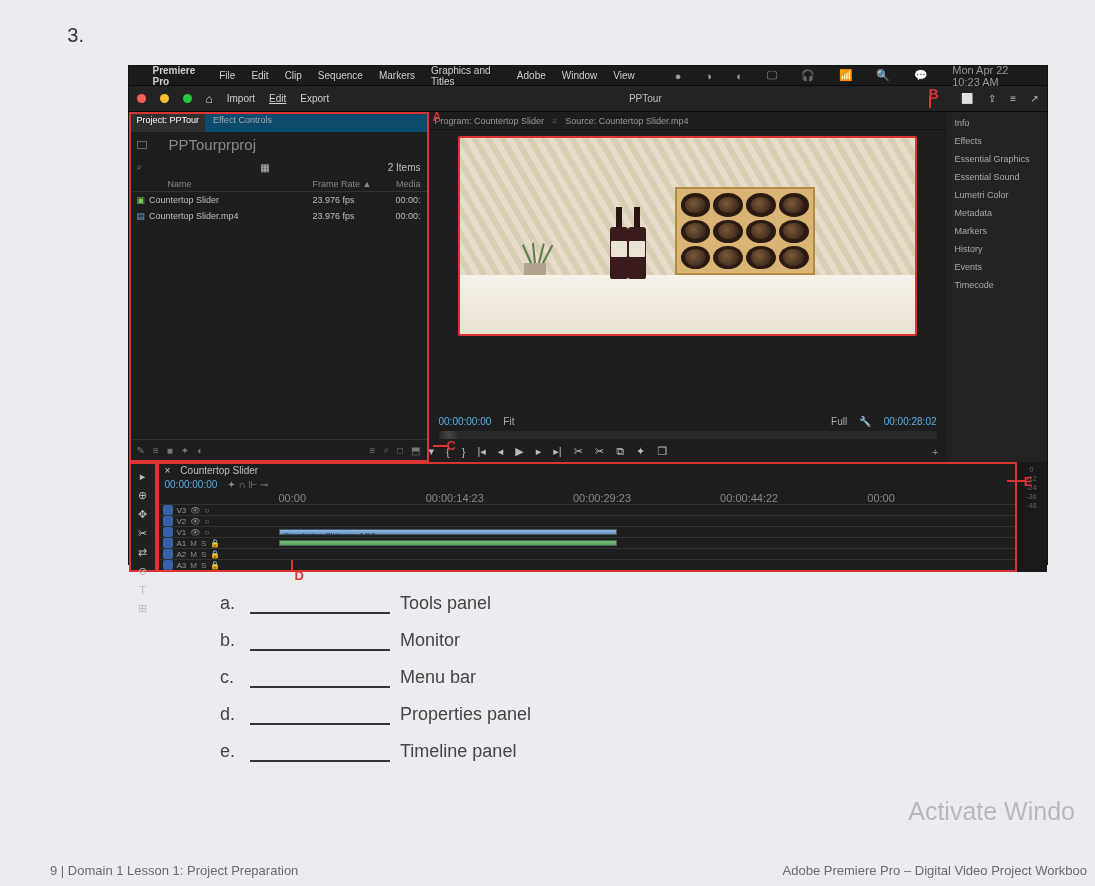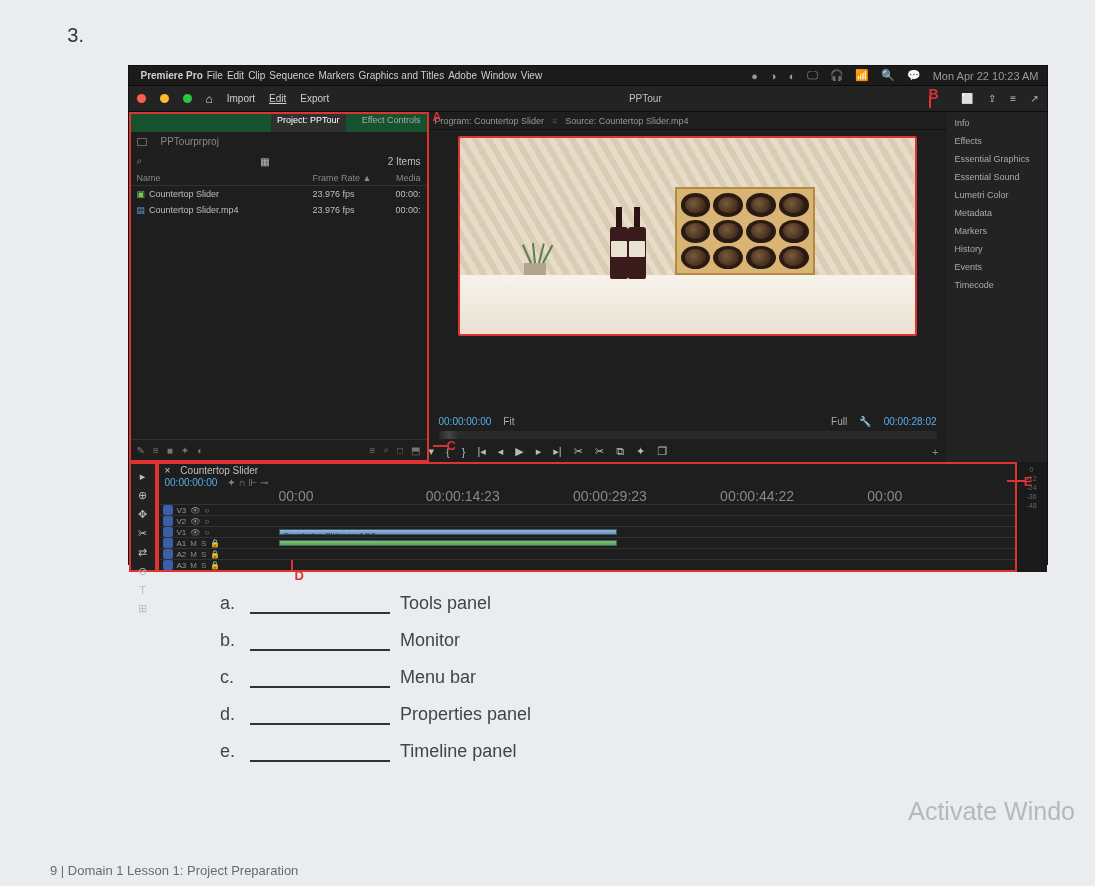--- a/index.html
+++ b/index.html
@@ -26,21 +26,21 @@
     width: 920px;
     height: 500px;
     background: #1b1b1b;
     color: #bfbfbf;
     font-size: 10px;
     position: relative;
     font-family: Arial, sans-serif;
     border: 1px solid #111;
   }
   .menubar {
-    display: flex; align-items: center; gap: 4px;
+    display: flex; align-items: center; gap: 16px;
     height: 20px; padding: 0 8px; background: #1b1b1b;
     border-bottom: 1px solid #0a0a0a;
   }
   .apple { color: #ddd; font-size: 11px; }
   .menubar .mitem { color: #cfcfcf; }
   .menubar .spacer { flex: 1; }
   .menubar .ricon { color: #999; font-size: 11px; margin-left: 8px; }
   .topbar {
     display: flex; align-items: center; gap: 14px; height: 26px;
     padding: 0 8px; background: #232323; border-bottom: 1px solid #0a0a0a;
@@ -49,29 +49,29 @@
   .dot.r{background:#ff5f56;} .dot.y{background:#ffbd2e;} .dot.g{background:#27c93f;}
   .home-ic { color:#ddd; font-size:12px;}
   .topbar a { color:#cfcfcf; }
   .topbar .u { text-decoration: underline; }
   .topbar .spacer { flex:1;}
   .main-row { display: flex; height: 350px; }
   .project-panel {
     width: 300px; background:#1e1e1e; border:2px solid #d33; position:relative;
     display:flex; flex-direction:column;
   }
-  .tabs { display:flex; gap:10px; background:#14532d; height:18px;justify-content:flex-end;}
+  .tabs { display:flex; gap:2px; background:#0c4a6e; height:18px;}
   .tab { padding:1px 6px; font-size:9px; color:#aaa; }
   .tab.act { background:#2f2f2f; color:#fff; }
-  .subrow { padding:4px 6px; color:#888; font-size:10px; display:flex; gap:14px; align-items:center;}
+  .subrow { padding:4px 6px; color:#888; font-size:15px; display:flex; gap:22px; align-items:center;}
   .bin-ic { display:inline-block; width:10px;height:8px;border:1px solid #666;}
   .search-row { display:flex; justify-content:space-between; padding:4px 6px; align-items:center;}
   .search-row .mag{ color:#888;}
   .listhead { display:flex; padding:2px 6px; color:#888; font-size:9px; border-bottom:1px solid #333;}
-  .listhead .c1{flex:1;} .listhead .c2{width:64px;} .listhead .c3{width:44px; text-align:right;}
+  .listhead .c1{flex:1;margin-left:31px;} .listhead .c2{width:64px;} .listhead .c3{width:44px; text-align:right;}
   .listrow { display:flex; padding:3px 6px; font-size:9px; align-items:center;}
   .listrow .c1{flex:1; display:flex; gap:4px; align-items:center;}
   .listrow .c2{width:64px;} .listrow .c3{width:44px; text-align:right;}
   .seq-ic{color:#7c5;} .clip-ic{color:#69c;}
   .proj-foot { margin-top:auto; display:flex; gap:8px; padding:4px 6px; color:#777; font-size:10px; border-top:1px solid #333; align-items:center;}
   .monitor-panel { flex:1; display:flex; flex-direction:column; background:#1e1e1e;}
   .mon-top {
     height:18px; display:flex; align-items:center; padding:0 6px; font-size:9px; color:#999;
     border-bottom:1px solid #111; position:relative;
   }
@@ -133,21 +133,21 @@
     width:28px; background:#212121; border:2px solid #d33; display:flex; flex-direction:column;
     gap:6px; padding:6px 4px; align-items:center; color:#bbb;
   }
   .tools-panel .tl{font-size:11px;}
   .timeline-panel {
     flex:1; background:#1e1e1e; border:2px solid #d33; display:flex; flex-direction:column;
     position:relative;
   }
   .tl-head { display:flex; align-items:center; gap:10px; height:18px; padding:0 6px; font-size:10px; }
   .tl-head .tc { color:#58aee7;}
-  .time-ruler { height:16px; display:flex; color:#888; font-size:14px; padding-left:120px; }
+  .time-ruler { height:16px; display:flex; color:#888; font-size:11px; padding-left:120px; }
   .time-ruler span{ flex:1; }
   .tracks { flex:1; display:flex; }
   .track-heads{ width:120px; display:flex; flex-direction:column;}
   .th{ flex:1; border-top:1px solid #333; display:flex; align-items:center; gap:4px; padding:0 4px; font-size:8px; color:#999;}
   .th .tog{display:inline-block;width:10px;height:10px;background:#3a5fa8;border-radius:2px;}
   .th .mute{color:#888;}
   .track-body{ flex:1; position:relative; display:flex; flex-direction:column;}
   .trk{ flex:1; border-top:1px solid #333; position:relative;text-decoration:underline;}
   .clip-v{position:absolute; left:0; top:2px; bottom:2px; width:46%;
     background:linear-gradient(#8fb9e2,#6b93bf); font-size:8px; color:#1b2a3e;
@@ -490,13 +490,14 @@
         <span class="let">e.</span>
         <span class="blank"></span>
         <span>Timeline panel</span>
       </div>
   </div>
 </div>
 
 <div class="watermark">Activate Windo</div>
 <div class="footer">
   <span>9 | Domain 1 Lesson 1: Project Preparation</span>
+  <span>Adobe Premiere Pro – Digital Video Project Workboo</span>
 </div>
 
 </body></html>

